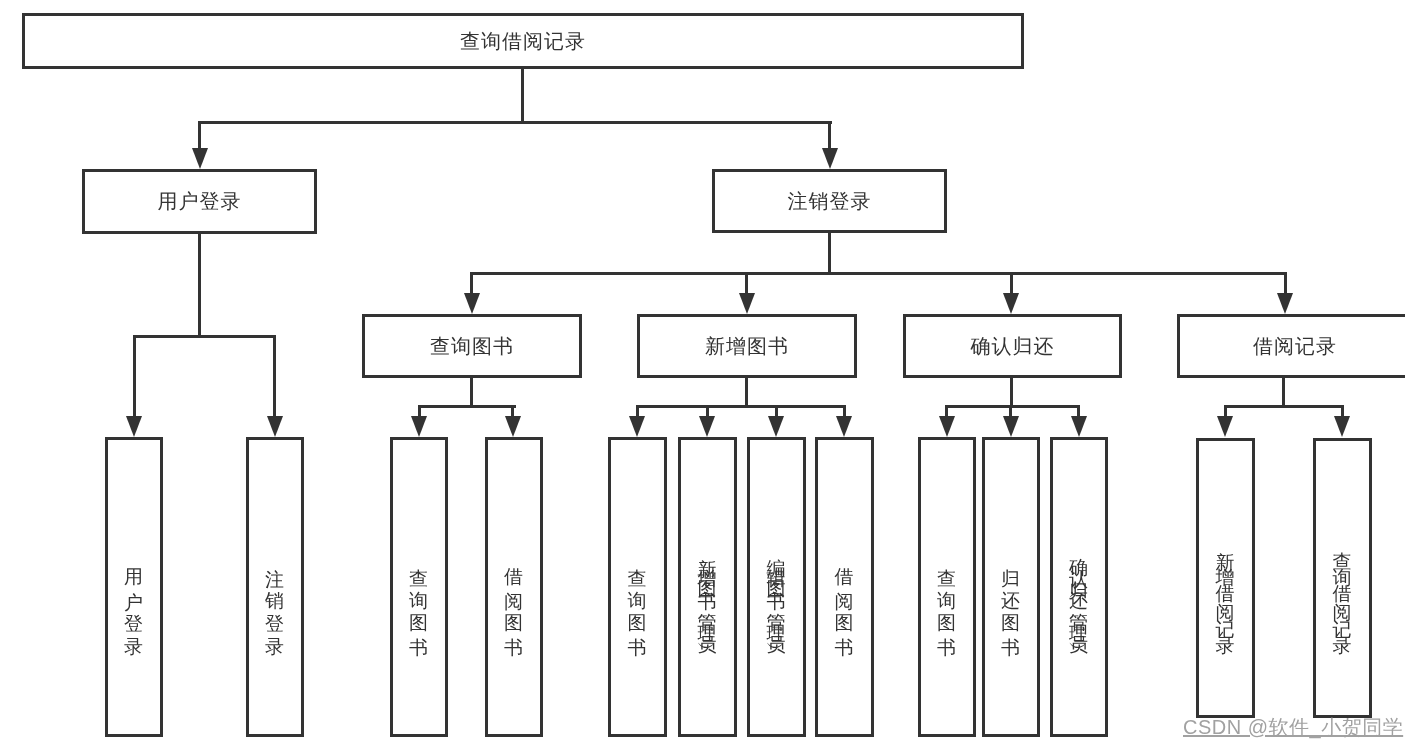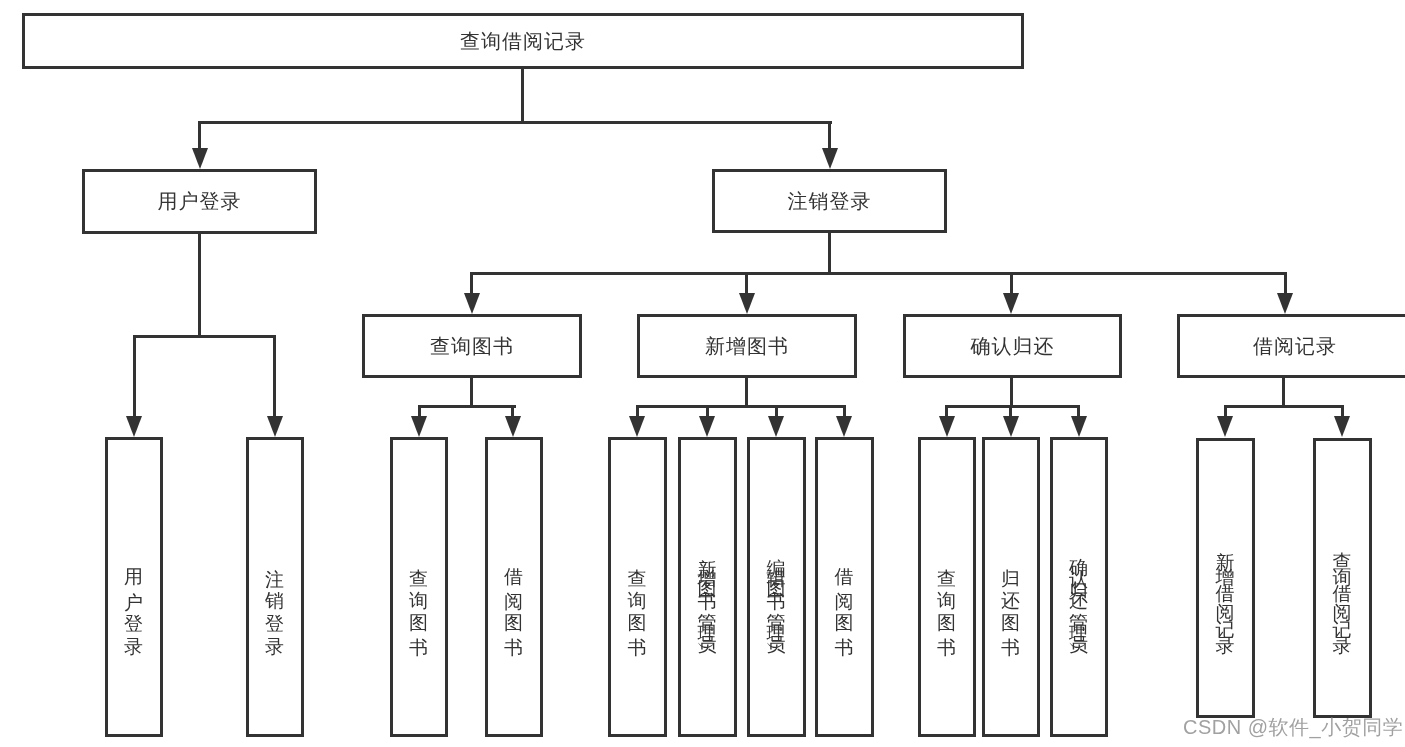--- a/index.html
+++ b/index.html
@@ -25,21 +25,21 @@
   .len9 .vtext{letter-spacing:11px;margin-top:11px;}
   .hline{position:absolute;height:3px;background:#333;z-index:1;}
   .vline{position:absolute;width:3px;background:#333;z-index:1;}
   .arrow{
     position:absolute;width:0;height:0;z-index:1;
     border-left:8px solid transparent;border-right:8px solid transparent;
     border-top:21px solid #333;
   }
   .watermark{
     position:absolute;left:1183px;top:714px;z-index:5;
-    font-size:20px;color:#979797;opacity:.9;letter-spacing:.5px;white-space:nowrap;
+    font-size:20px;color:#979797;opacity:.9;letter-spacing:.5px;white-space:nowrap;text-decoration:underline;
   }
 </style>
 </head>
 <body>
 
 <div id="canvas">
 
   <div class="node" style="left:22px;top:13px;width:1002px;height:56px">
     <span>查询借阅记录</span>
   </div>

